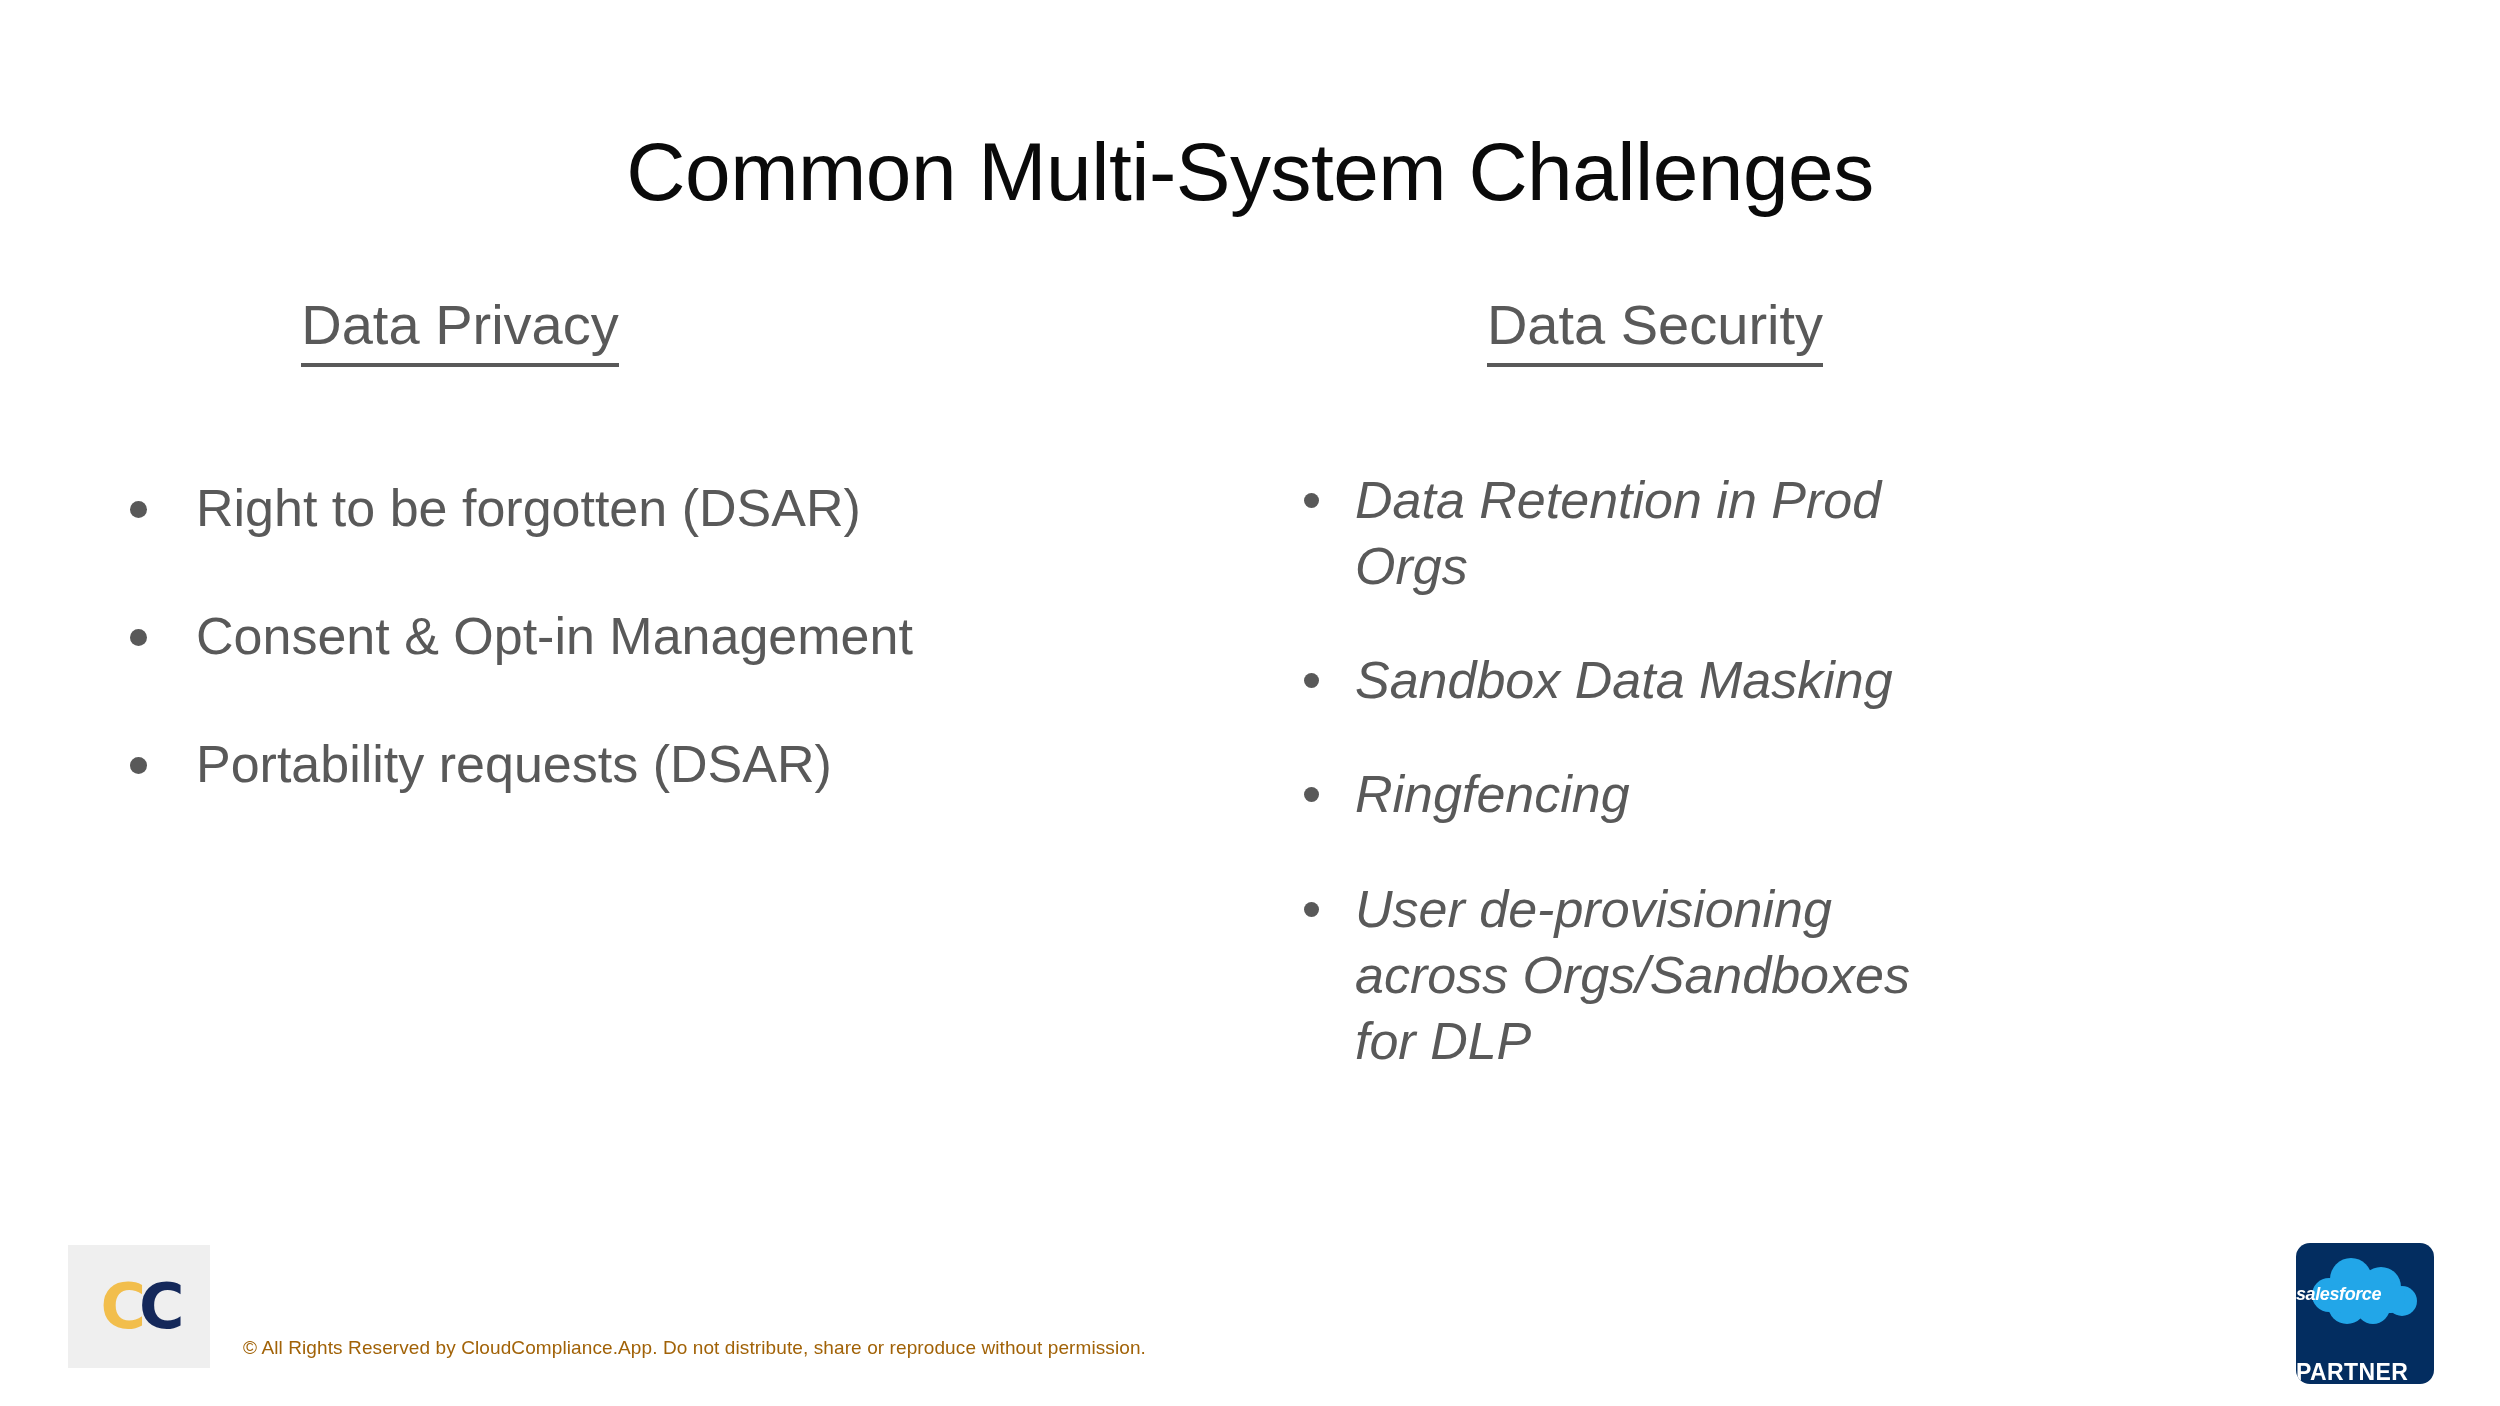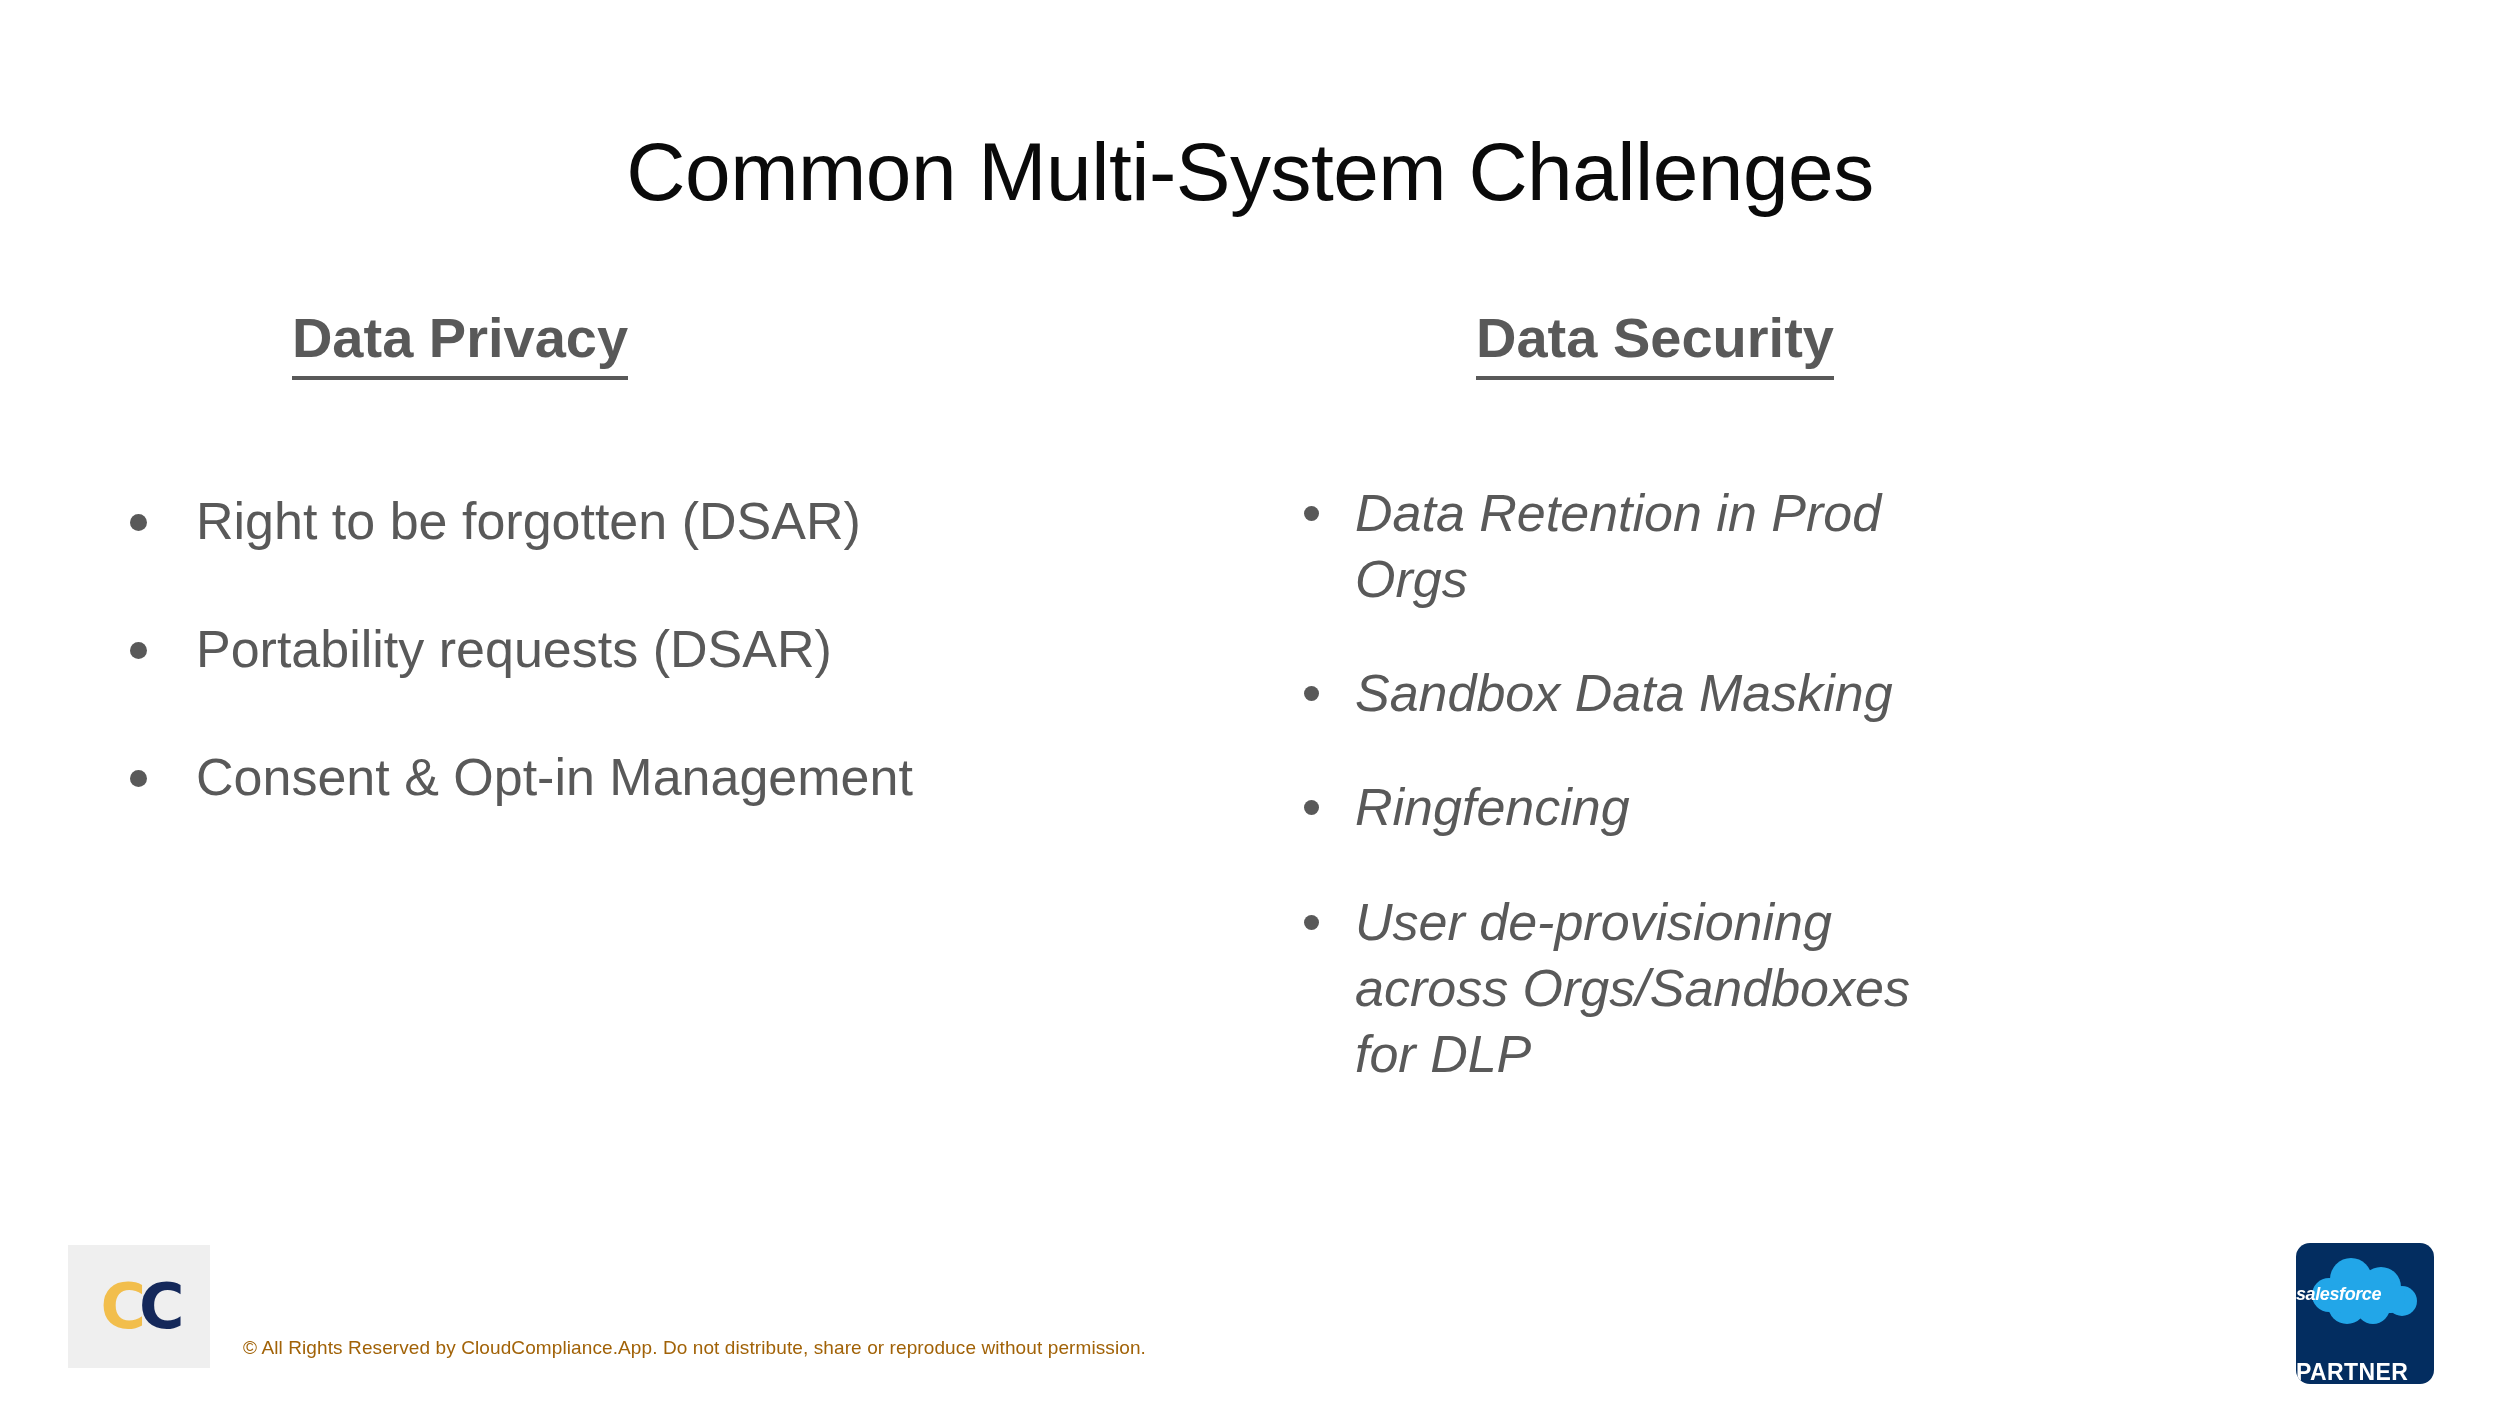--- a/index.html
+++ b/index.html
@@ -40,25 +40,25 @@
   
   .column {
     position: absolute;
     top: 290px;
   }
   .column-left  { left: 130px;  width: 1080px; }
   .column-right { left: 1300px; width: 1100px; }
 
   .column-heading {
     font-size: 56px;
-    font-weight: 700;
+    font-weight: 400;
     color: #595959;
     text-align: center;
     line-height: 1.15;
-    margin: 16px;
+    margin: 3px;
   }
   .column-heading .heading-text {
     display: inline-block;
     border-bottom: 4px solid #595959;
     padding-bottom: 6px;
   }
   .column-left .column-heading  { padding-right: 420px; }
   .column-right .column-heading { padding-right: 390px; }
 
   .bullet-list {
@@ -188,25 +188,25 @@
     <div class="column-heading">
       <span class="heading-text">Data Privacy</span>
     </div>
     <ul class="bullet-list">
       <li class="bullet-item">
         <span class="bullet-dot"></span>
         <span class="bullet-text">Right to be forgotten (DSAR)</span>
       </li>
       <li class="bullet-item">
         <span class="bullet-dot"></span>
+        <span class="bullet-text">Consent &amp; Opt-in Management</span>
+      </li>
+      <li class="bullet-item">
+        <span class="bullet-dot"></span>
         <span class="bullet-text">Portability requests (DSAR)</span>
-      </li>
-      <li class="bullet-item">
-        <span class="bullet-dot"></span>
-        <span class="bullet-text">Consent &amp; Opt-in Management</span>
       </li>
     </ul>
   </div>
 
   <div class="column column-right">
     <div class="column-heading">
       <span class="heading-text">Data Security</span>
     </div>
     <ul class="bullet-list">
       <li class="bullet-item">

